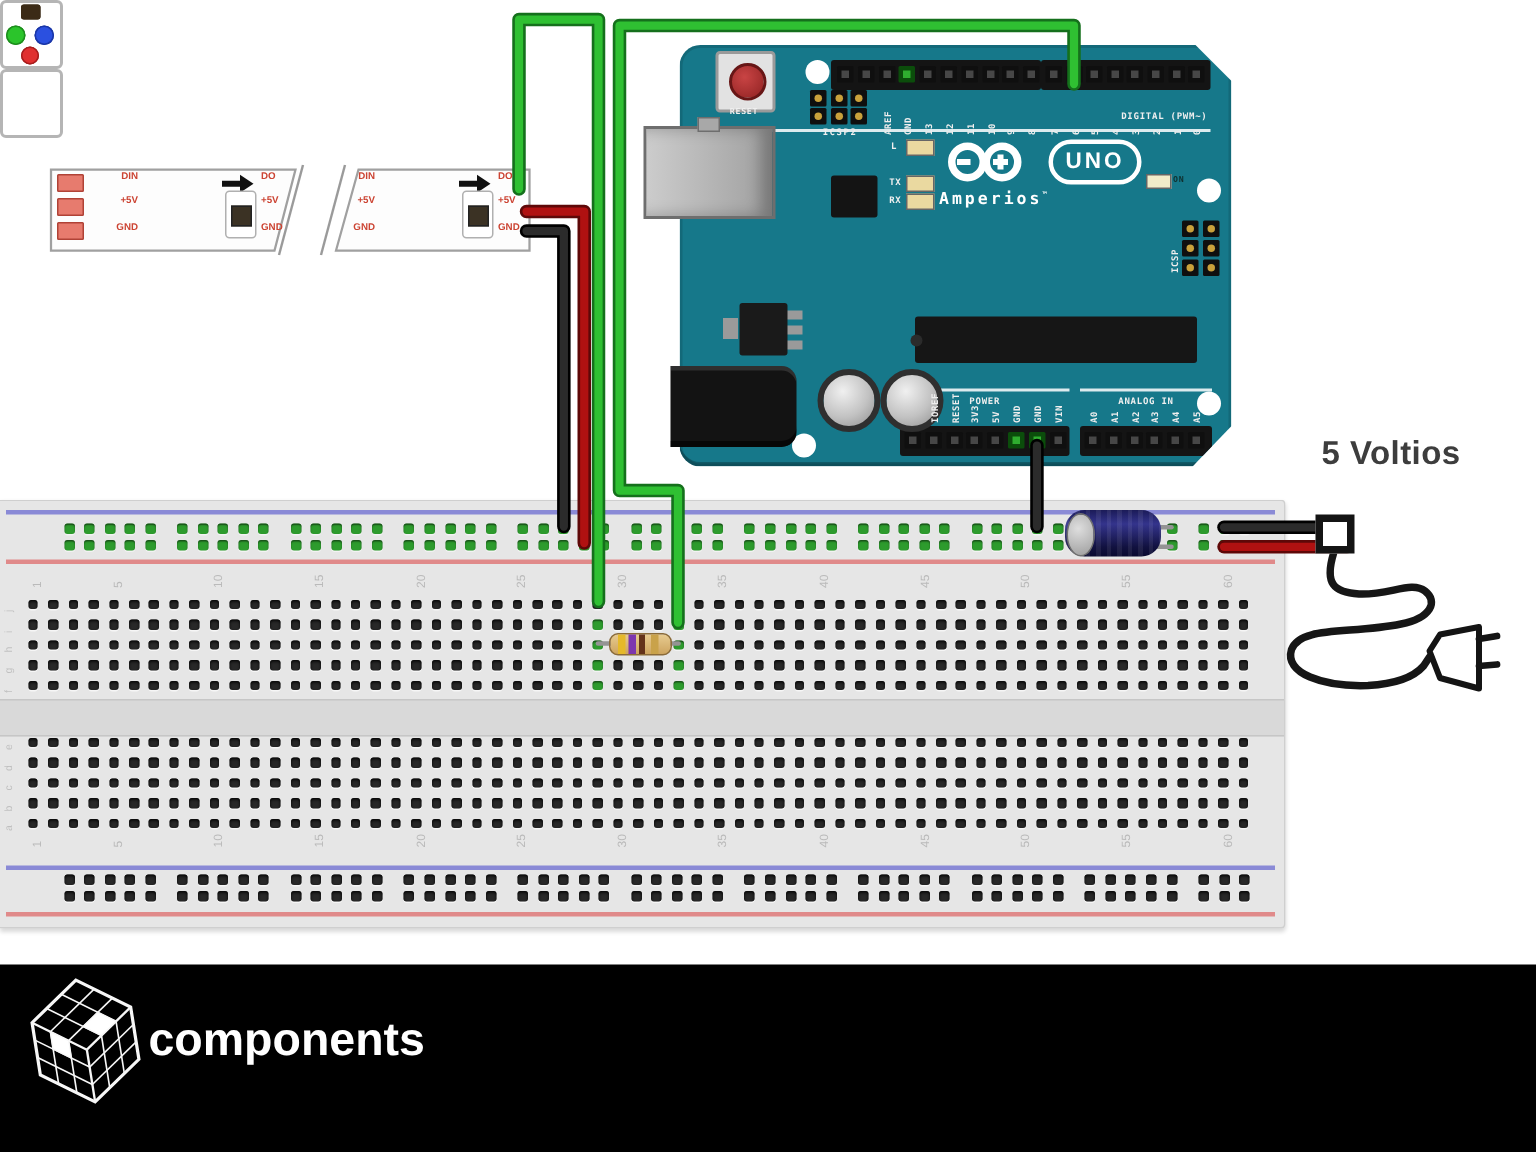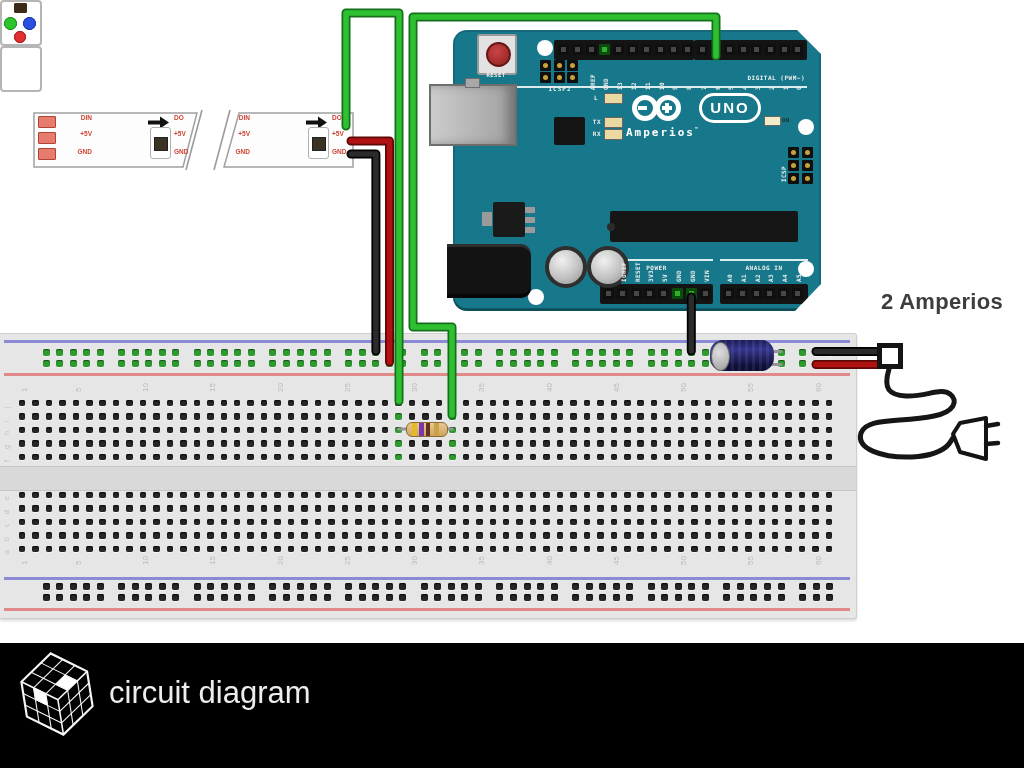--- a/index.html
+++ b/index.html
@@ -1173,21 +1173,21 @@
          background:linear-gradient(180deg,#1b1b58,#34348c 30%,#11113f 80%,#0a0a30);">
       <div class="abs" style="left:0;top:0;width:64px;height:31px;border-radius:13px;
            background:repeating-linear-gradient(90deg,rgba(255,255,255,.07) 0 3px,transparent 3px 7px);"></div>
       <div class="abs" style="left:1px;top:2px;width:17px;height:27px;border-radius:50%;border:1px solid #6f6f6f;
            background:radial-gradient(circle at 40% 35%,#dedede,#9c9c9c);"></div>
     </div>
 
     <div class="abs" style="left:877px;top:343px;width:16px;height:16px;background:#fff;border:5px solid #141414;"></div>
 
     <div id="annotation">
-      <div>2 Amperios</div>
+      <div>5 Voltios</div>
     </div>
   </div>
 
   <div id="footer">
     <svg id="cube-logo" width="82" height="90" viewBox="0 0 80 92" style="position:absolute;left:16px;top:6px;">
         <g transform="rotate(-9 40 46)" stroke="#f7f7f7" fill="none">
           <polygon points="40,4 6,28 6,64 40,88 74,64 74,28" fill="none" stroke-width="2.2"></polygon>
           <line x1="6" y1="28" x2="40" y2="52" stroke-width="1.6"></line>
           <line x1="74" y1="28" x2="40" y2="52" stroke-width="1.6"></line>
           <line x1="40" y1="52" x2="40" y2="88" stroke-width="1.6"></line>
@@ -1201,16 +1201,16 @@
           <line x1="62.666666666666664" y1="20" x2="28.666666666666664" y2="44" stroke-width="1.1"></line>
           <line x1="28.666666666666664" y1="44" x2="28.666666666666664" y2="80" stroke-width="1.1"></line>
           <line x1="6" y1="52" x2="40" y2="76" stroke-width="1.1"></line>
           <line x1="51.333333333333336" y1="44" x2="51.333333333333336" y2="80" stroke-width="1.1"></line>
           <line x1="74" y1="52" x2="40" y2="76" stroke-width="1.1"></line>
           <polygon points="51.33333333333333,28 62.66666666666667,36 51.333333333333336,44 40,36" fill="#ffffff" stroke-width="0.8"></polygon>
           <polygon points="17.333333333333332,36 28.666666666666664,44 28.666666666666664,56 17.333333333333332,48" fill="#ffffff" stroke-width="0.8"></polygon>
         </g>
       </svg>
     <div id="footer-text">
-      <span class="light">circuit diagram</span>
+      <span class="bold">components</span>
     </div>
   </div>
 </div>
 
 </body></html>

